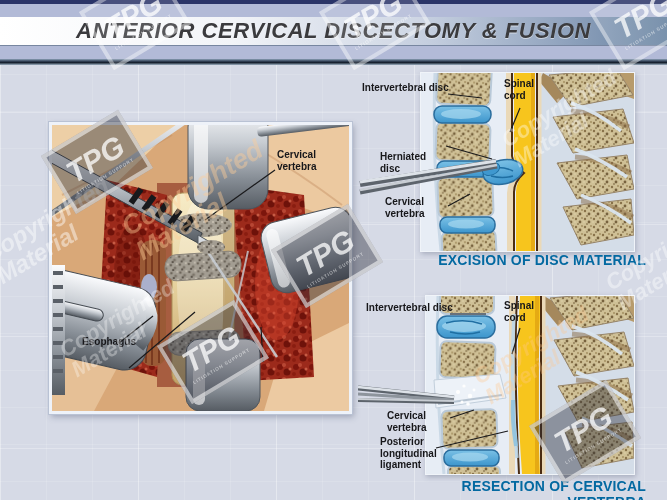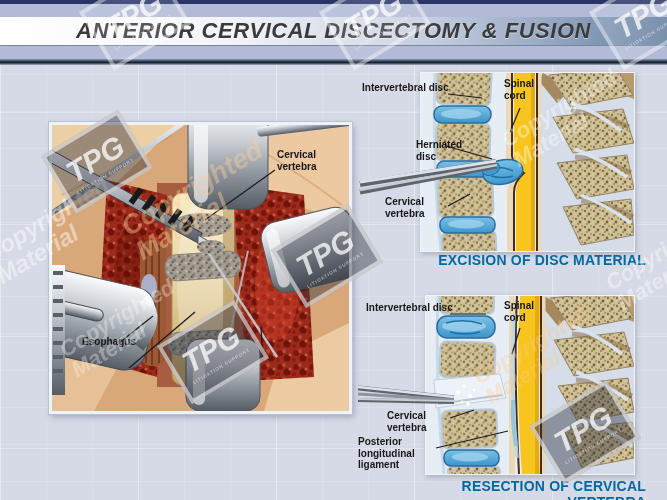--- a/index.html
+++ b/index.html
@@ -226,21 +226,21 @@
       <line x1="2" y1="126" x2="139" y2="100" stroke="#5d646c" stroke-width="5"></line>
       <line x1="2" y1="124" x2="139" y2="99" stroke="#c8cdd3" stroke-width="2.5"></line>
       <g stroke="#1a1a1c" stroke-width="1.2" fill="none">
         <line x1="90" y1="28" x2="124" y2="32"></line>
         <line x1="88" y1="80" x2="134" y2="93"></line>
         <line x1="90" y1="140" x2="112" y2="128"></line>
         <line x1="162" y1="42" x2="152" y2="66"></line>
       </g>
     </svg>
     <div class="label" style="left:4px;top:16px;width:92px;">Intervertebral disc</div>
-    <div class="label" style="left:22px;top:73px;width:64px;margin-left:36px;">Herniated disc</div>
+    <div class="label" style="left:22px;top:85px;width:64px;">Herniated disc</div>
     <div class="label" style="left:27px;top:130px;width:56px;">Cervical vertebra</div>
     <div class="label" style="left:146px;top:12px;width:42px;">Spinal cord</div>
     <div class="caption" style="left:48px;top:186px;width:240px;">EXCISION OF DISC MATERIAL</div>
   </div>
 
   <div class="figwrap" style="left:358px;top:288px;width:306px;height:212px;">
     <svg class="art-noframe" style="left:67px;top:7px;width:208px;height:178px;" viewBox="0 0 208 178">
       <defs>
         <pattern id="boneC" patternUnits="userSpaceOnUse" width="9" height="8">
           <rect width="9" height="8" fill="#cfc096"></rect>
@@ -319,21 +319,21 @@
       <g stroke="#1a1a1c" stroke-width="1.2" fill="none">
         <line x1="92" y1="26" x2="128" y2="26"></line>
         <line x1="162" y1="40" x2="154" y2="66"></line>
         <line x1="92" y1="130" x2="116" y2="122"></line>
         <line x1="78" y1="160" x2="150" y2="143"></line>
       </g>
     </svg>
     <div class="label" style="left:8px;top:14px;width:92px;">Intervertebral disc</div>
     <div class="label" style="left:146px;top:12px;width:42px;">Spinal cord</div>
     <div class="label" style="left:29px;top:122px;width:56px;">Cervical vertebra</div>
-    <div class="label" style="left:0;top:148px;width:86px;">Posterior longitudinal ligament</div>
+    <div class="label" style="left:22px;top:148px;width:86px;">Posterior longitudinal ligament</div>
     <div class="caption" style="left:48px;top:190px;width:240px;">RESECTION OF CERVICAL VERTEBRA</div>
   </div>
 
   <div class="wm" style="left:-18px;top:205px;color:rgba(255,255,255,.45);">
     <div>Copyrighted</div>
       <div>Material</div>
   </div>
   <div class="wm" style="left:120px;top:172px;color:rgba(255,205,150,.42);font-size:27px;">
     <div>Copyrighted</div>
       <div>Material</div>

